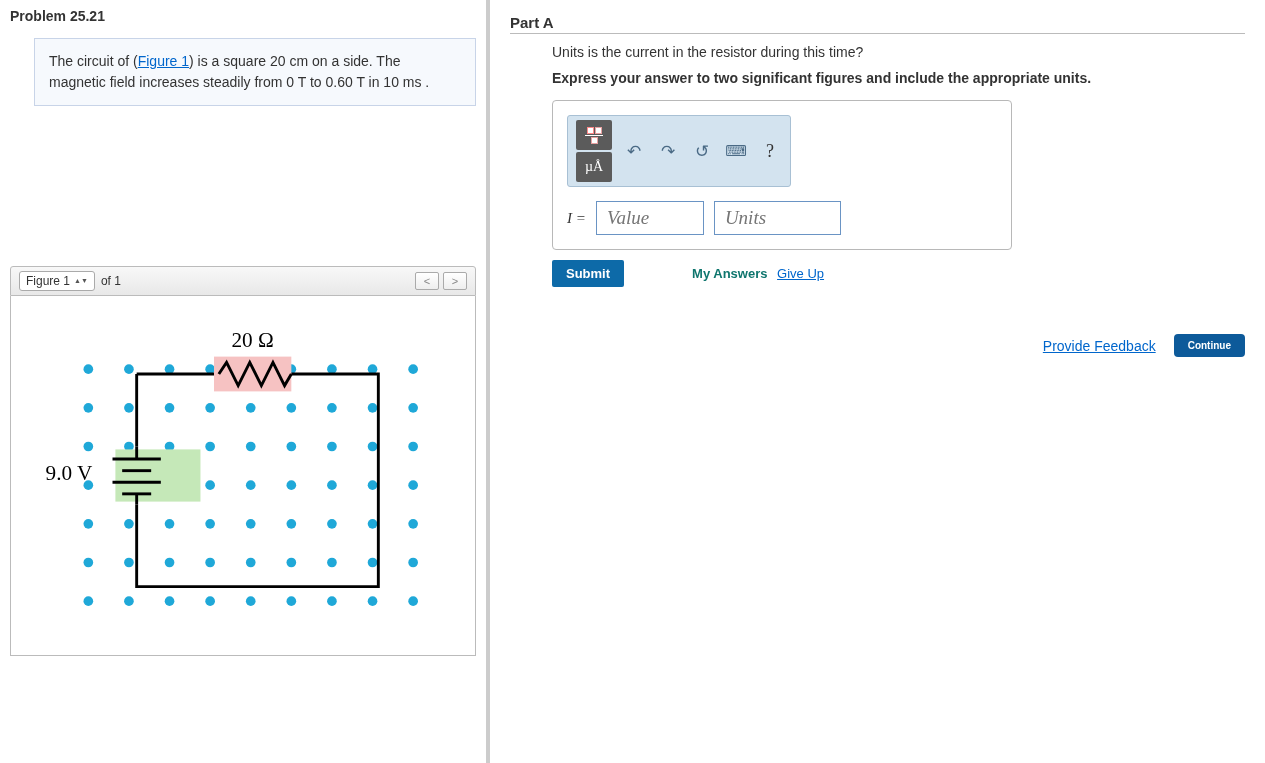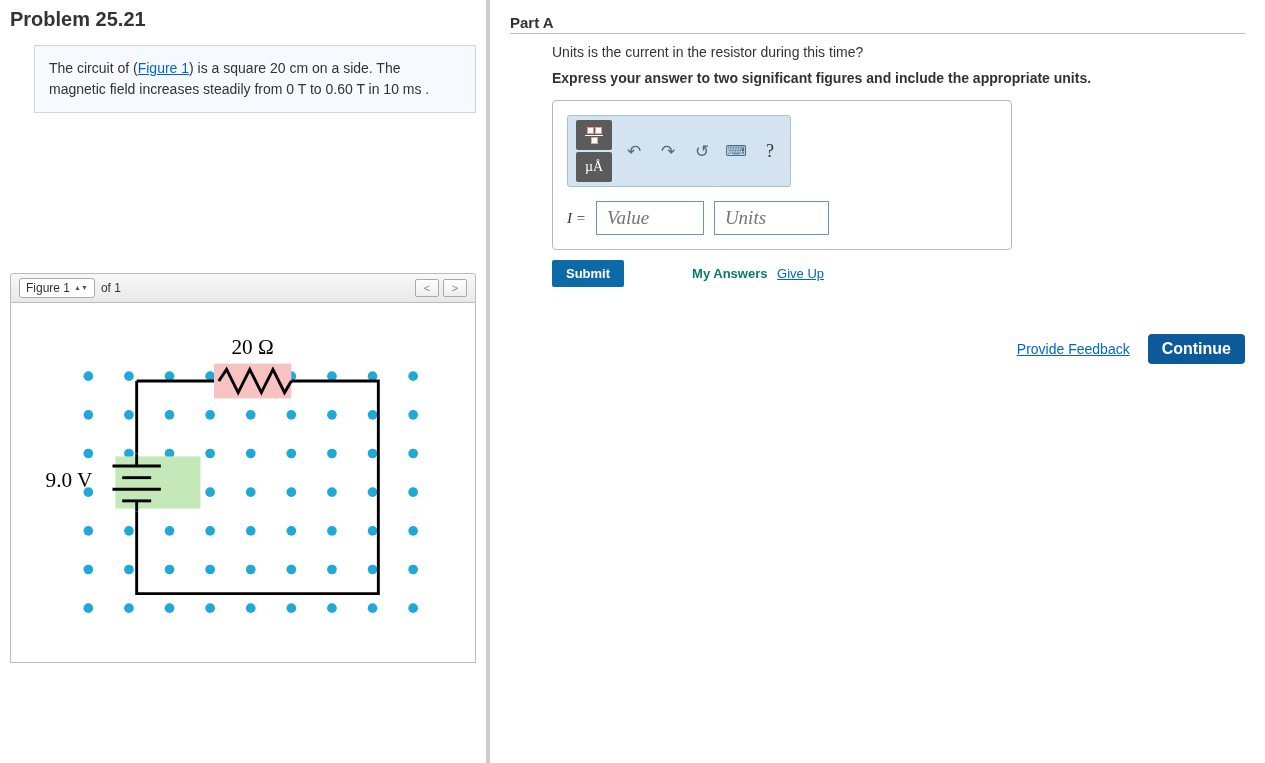--- a/index.html
+++ b/index.html
@@ -1,20 +1,20 @@
 <!DOCTYPE html>
 <html><head>
 <meta charset="utf-8">
 <style>
 * { box-sizing: border-box; margin: 0; padding: 0; }
 body { font-family: Arial, Helvetica, sans-serif; font-size: 14px; color: #333; background: #fff; width: 1265px; height: 763px; position: relative; }
 .container { display: flex; height: 100%; }
 .left-col { width: 490px; border-right: 4px solid #ccc; padding: 8px 10px; }
 .right-col { flex: 1; padding: 8px 20px; position: relative; }
-.problem-title { font-size: 20px; font-weight: bold; margin-bottom: 14px; }
+.problem-title { font-size: 14px; font-weight: bold; margin-bottom: 14px; }
 .problem-box { border: 1px solid #c8d4e8; background: #f6f9fd; padding: 12px 14px; font-size: 14px; line-height: 1.5; margin-left: 24px; }
 .figure-link { color: #0066cc; text-decoration: underline; cursor: pointer; }
 .figure-header { margin-top: 160px; background: linear-gradient(#f8f8f8,#e8e8e8); border: 1px solid #bbb; border-radius: 3px 3px 0 0; padding: 4px 8px; display: flex; align-items: center; gap: 6px; }
 .fig-select { border: 1px solid #aaa; border-radius: 3px; background: #fff; padding: 2px 6px; font-size: 12px; display: inline-flex; align-items: center; gap: 4px; cursor: pointer; }
 .stepper { display: inline-flex; flex-direction: column; font-size: 7px; line-height: 6px; color: #555; }
 .fig-count { font-size: 12px; }
 .nav-btns { margin-left: auto; display: flex; gap: 4px; }
 .nav-btn { border: 1px solid #aaa; background: linear-gradient(#fff,#eee); width: 24px; height: 18px; border-radius: 2px; font-size: 11px; color: #888; display: flex; align-items: center; justify-content: center; cursor: pointer; }
 .figure-body { border: 1px solid #bbb; border-top: none; padding: 20px 8px 20px 8px; background: #fff; height: 360px; position: relative; }
 .part-header { font-size: 15px; font-weight: bold; border-bottom: 1px solid #bbb; padding: 6px 0 2px 0; margin-bottom: 10px; }
@@ -23,29 +23,29 @@
 .answer-panel { border: 1px solid #b8b8b8; border-radius: 4px; margin-left: 42px; width: 460px; padding: 0; }
 .toolbar-wrap { padding: 14px 14px 0 14px; }
 .toolbar { background: #d3e3ef; border: 1px solid #a8c0d4; border-radius: 3px; display: inline-flex; align-items: center; gap: 10px; padding: 4px 8px; }
 .tool-primary { display: flex; gap: 2px; flex-direction: column; }
 .tool-btn-dark { background: #5b5b5b; width: 36px; height: 30px; border-radius: 2px; display: flex; align-items: center; justify-content: center; color: #fff; cursor: pointer; position: relative; }
 .tool-btn-light { width: 24px; height: 24px; display: flex; align-items: center; justify-content: center; color: #4a6a85; cursor: pointer; font-size: 17px; }
 .input-row { padding: 14px; display: flex; align-items: center; gap: 10px; }
 .eq-label { font-style: italic; font-family: Georgia, serif; font-size: 15px; }
 .value-input, .units-input { border: 1px solid #6a94c4; height: 34px; font-family: Georgia, serif; font-style: italic; font-size: 19px; color: #999; padding: 0 10px; background: #fff; }
 .value-input { width: 108px; }
-.units-input { width: 115px; }
+.units-input { width: 127px; }
 .action-row { margin: 10px 0 0 42px; display: flex; align-items: center; gap: 60px; }
 .submit-btn { background: #0d6aa8; color: #fff; border: none; padding: 6px 14px; font-size: 13px; font-weight: bold; border-radius: 2px; cursor: pointer; }
 .answer-links { font-size: 13px; }
 .my-answers { font-weight: bold; color: #0f766e; margin-right: 6px; padding-left: 8px; }
 .give-up { color: #0066cc; text-decoration: underline; cursor: pointer; font-weight: normal; }
 .bottom-row { position: absolute; right: 20px; top: 334px; display: flex; align-items: center; gap: 18px; }
 .feedback-link { color: #0066cc; text-decoration: underline; font-size: 14px; cursor: pointer; }
-.continue-btn { background: #0d5a9a; color: #fff; border: none; padding: 6px 14px; font-size: 16px; font-weight: bold; border-radius: 4px; cursor: pointer; }
+.continue-btn { background: #0d5a9a; color: #fff; border: none; padding: 6px 14px; font-size: 10px; font-weight: bold; border-radius: 4px; cursor: pointer; }
 .fraction-icon { display: flex; flex-direction: column; align-items: center; font-size: 9px; line-height: 10px; font-family: Georgia, serif; }
 .fraction-icon .top { display: flex; gap: 1px; }
 .fraction-icon .box { width: 7px; height: 7px; background: #fff; border: 1px solid #e8a0a0; }
 .fraction-icon .box.num { border-color: #ff8888; }
 .fraction-icon .bar { width: 18px; height: 1px; background: #fff; margin: 1px 0; }
 .mu-a { font-family: Georgia, serif; font-size: 14px; }
 svg.circuit { width: 100%; height: 100%; }
 </style>
 </head>
 <body>

